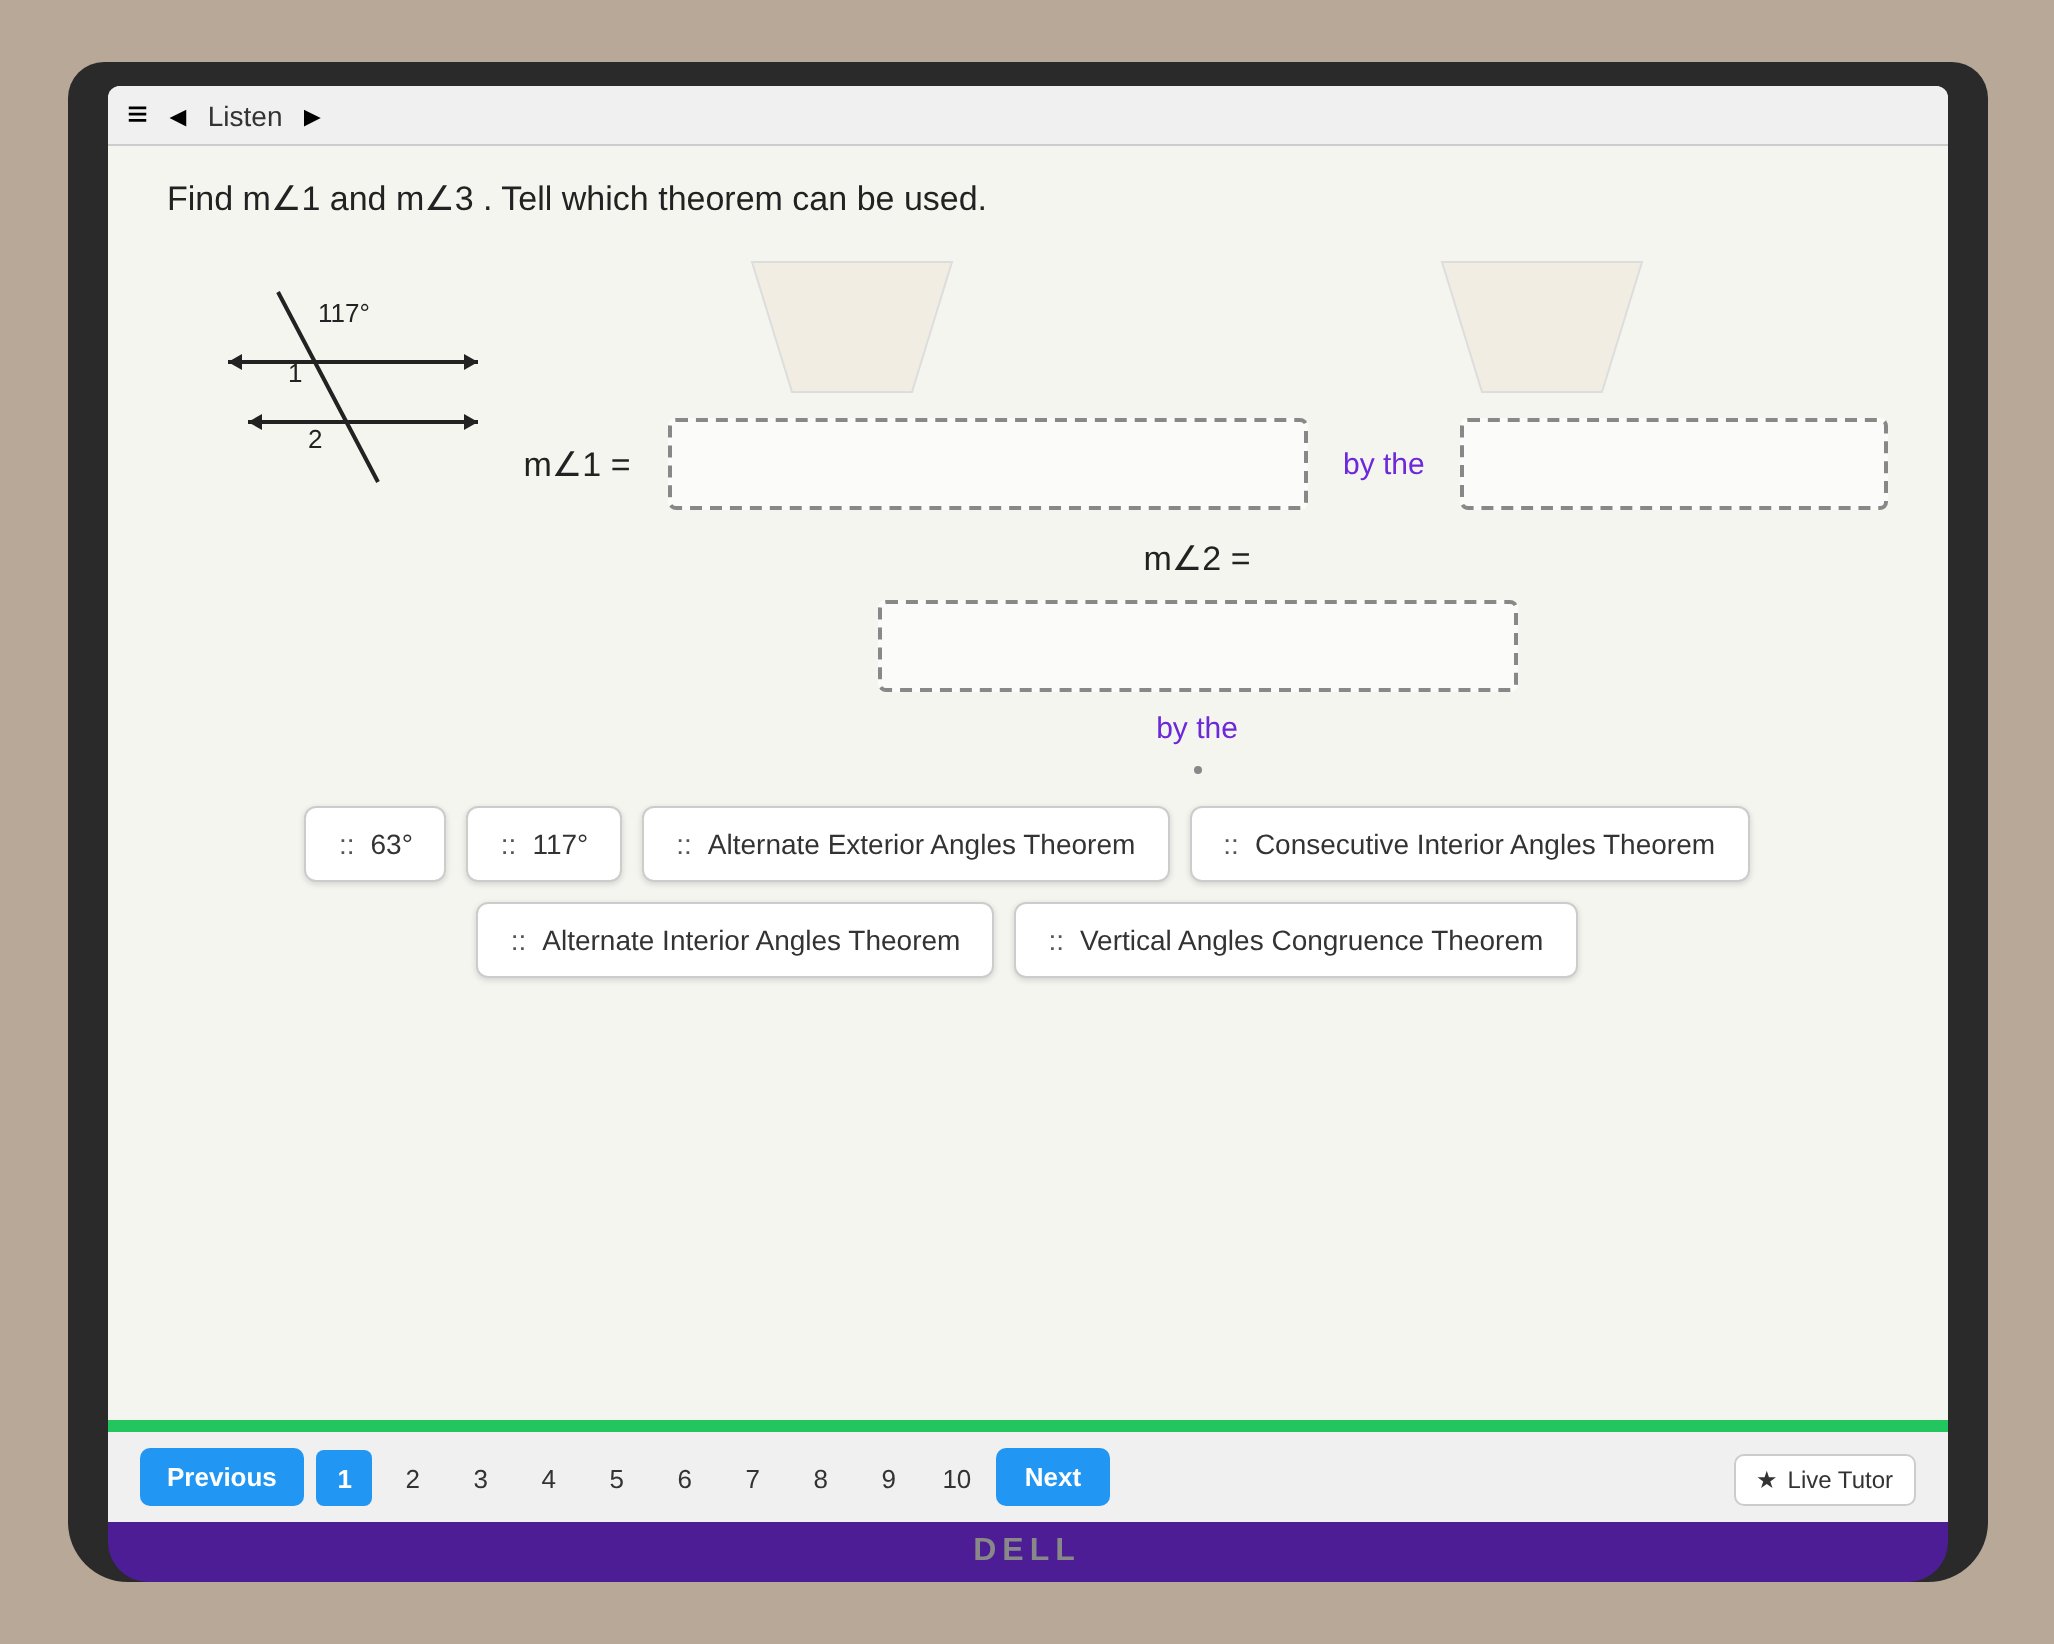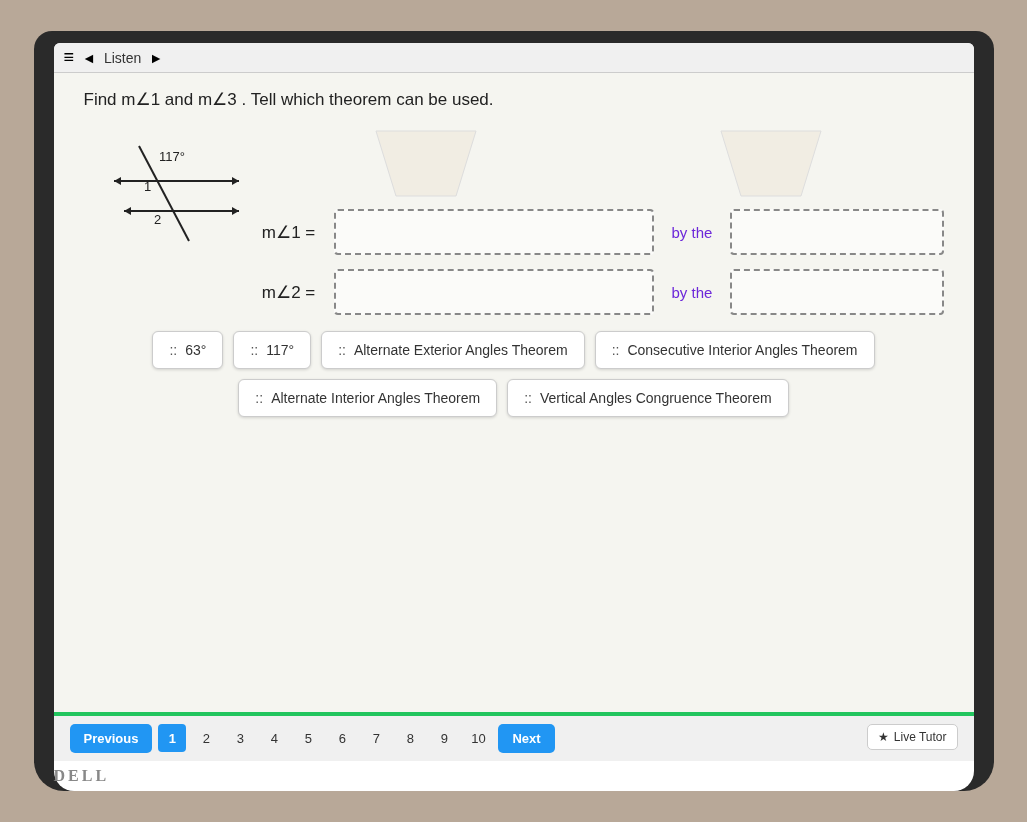--- a/index.html
+++ b/index.html
@@ -136,24 +136,24 @@
       user-select: none;
     }
 
     .drag-icon {
       color: #555;
       font-size: 14px;
     }
 
     .bottom-bar {
       background: #f0f0f0;
-      border-top: 4px solid #22c55e;
+      border-top: 6px solid #22c55e;
       padding: 8px 16px;
       display: flex;
-      align-items: flex-start;
+      align-items: flex-end;
       gap: 6px;
     }
 
     .prev-btn, .next-btn {
       background: #2196F3;
       color: white;
       border: none;
       border-radius: 5px;
       padding: 7px 14px;
       font-size: 13px;
@@ -195,25 +195,25 @@
       color: #333;
       cursor: pointer;
       display: flex;
       align-items: center;
       gap: 5px;
     }
 
     .laptop-base {
       width: 100%;
       height: 30px;
-      background: #ffffff;
+      background: #4c1d95;
       border-radius: 0 0 20px 20px;
       display: flex;
       align-items: center;
-      font-family: Liberation Serif, serif;
+      justify-content: center;
     }
 
     .main-layout {
       display: flex;
       gap: 0;
     }
   </style>
 </head>
 <body>
 
@@ -266,21 +266,21 @@
             </svg>
           </div>
 
           <div class="answer-row">
             <div class="row-label">m∠1 =</div>
             <div class="input-box"></div>
             <div class="by-the-label">by the</div>
             <div class="theorem-box"></div>
           </div>
 
-          <div class="answer-row" style="margin-top:14px;">
+          <div class="answer-row" style="margin-top:14px;flex-direction:column;">
             <div class="row-label">m∠2 =</div>
             <div class="input-box"></div>
             <div class="by-the-label">by the</div>
             <div class="theorem-box"></div>
           </div>
         </div>
       </div>
 
       <div class="drag-items-container">
         <div class="drag-row">

